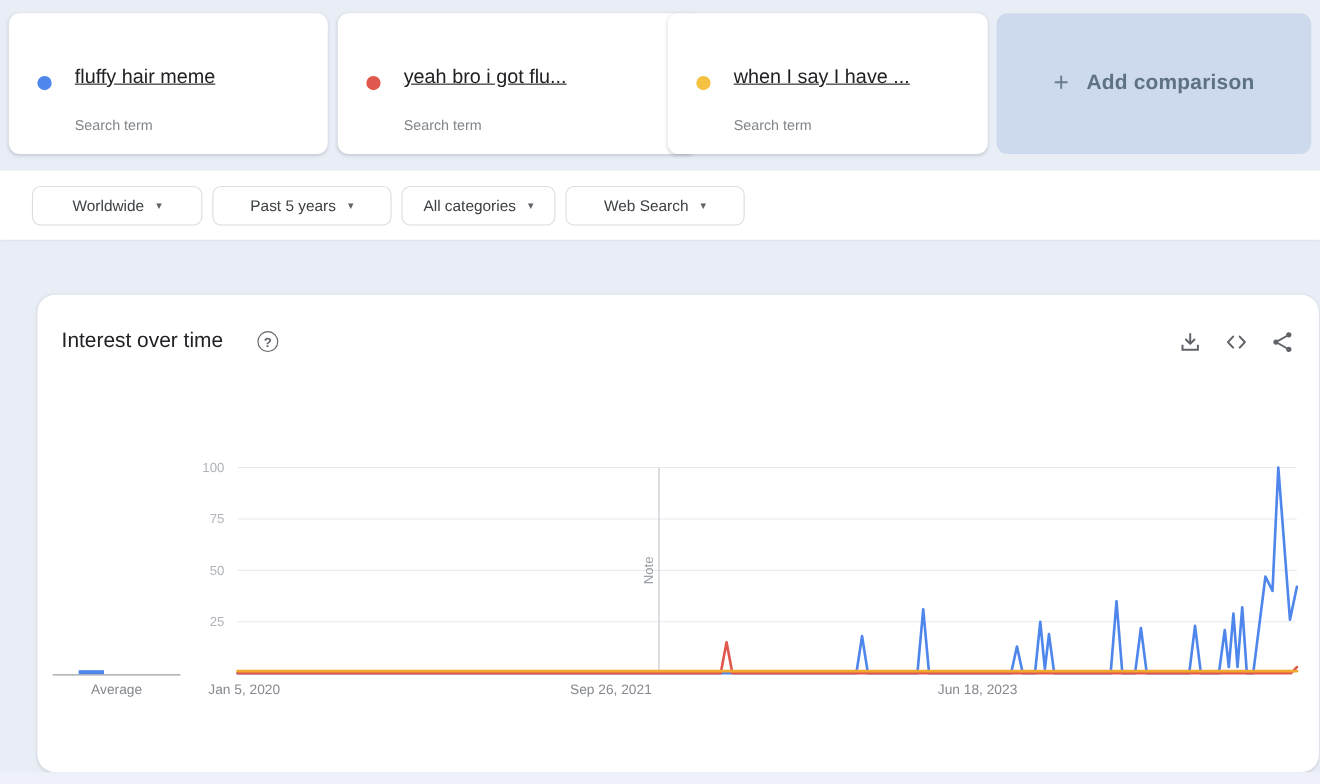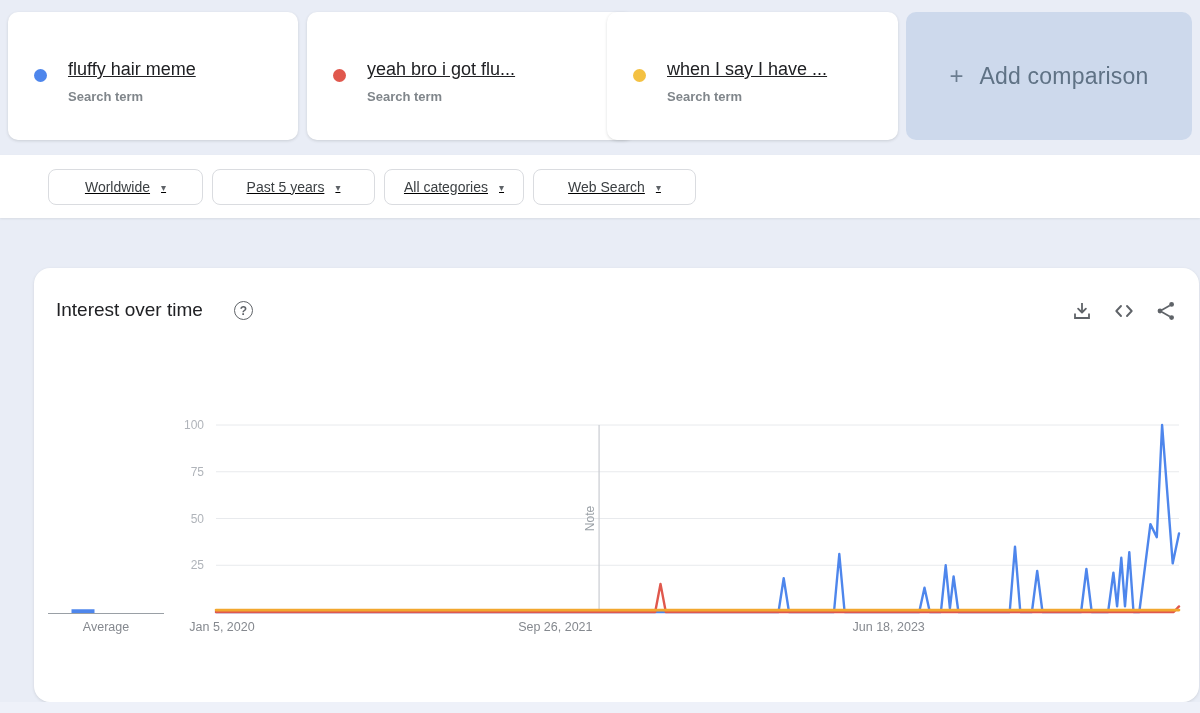--- a/index.html
+++ b/index.html
@@ -11,33 +11,33 @@
   
   .term-card{
     position:absolute;top:12px;height:128px;background:#fff;border-radius:10px;
     box-shadow:0 1px 3px rgba(60,64,67,.18);
   }
   .card-1{left:8px;width:290px;}
   .card-2{left:307px;width:291px;padding-left:36px;}
   .card-3{left:607px;width:291px;}
   .term-dot{position:absolute;left:26px;top:57px;width:13px;height:13px;border-radius:50%;}
   .term-title{position:absolute;left:60px;top:47px;font-size:18px;color:#202124;white-space:nowrap;text-decoration:underline;}
-  .term-sub{position:absolute;left:60px;top:77px;font-size:13px;color:#80868b;font-weight:bold;}
+  .term-sub{position:absolute;left:60px;top:94px;font-size:13px;color:#80868b;}
   .add-card{
     position:absolute;top:12px;left:906px;width:286px;height:128px;border-radius:10px;
     background:#cdd9ec;display:flex;align-items:center;justify-content:center;gap:16px;
     color:#5f7285;cursor:pointer;
   }
   .add-plus{font-size:24px;line-height:1;color:#6b7d90;}
-  .add-label{font-size:23px;font-weight:400;letter-spacing:.2px;}
+  .add-label{font-size:19px;font-weight:700;letter-spacing:.2px;}
   
   .filter-bar{
     position:absolute;top:155px;left:0;width:1200px;height:63px;background:#fff;
     box-shadow:0 1px 2px rgba(60,64,67,.10);
-    display:flex;align-items:center;gap:9px;padding-left:48px;box-sizing:border-box;text-decoration:underline;
+    display:flex;align-items:center;gap:9px;padding-left:29px;box-sizing:border-box;
   }
   .pill{
     height:36px;border:1px solid #dadce0;border-radius:8px;background:#fff;
     display:flex;align-items:center;justify-content:center;gap:11px;
     font-size:14px;color:#3c4043;cursor:pointer;box-sizing:border-box;
   }
   .pill-1{width:155px;}.pill-2{width:163px;}.pill-3{width:140px;}.pill-4{width:163px;}
   .pill-arrow{font-size:10px;color:#5f6368;padding-top:1px;}
   
   .chart-card{

